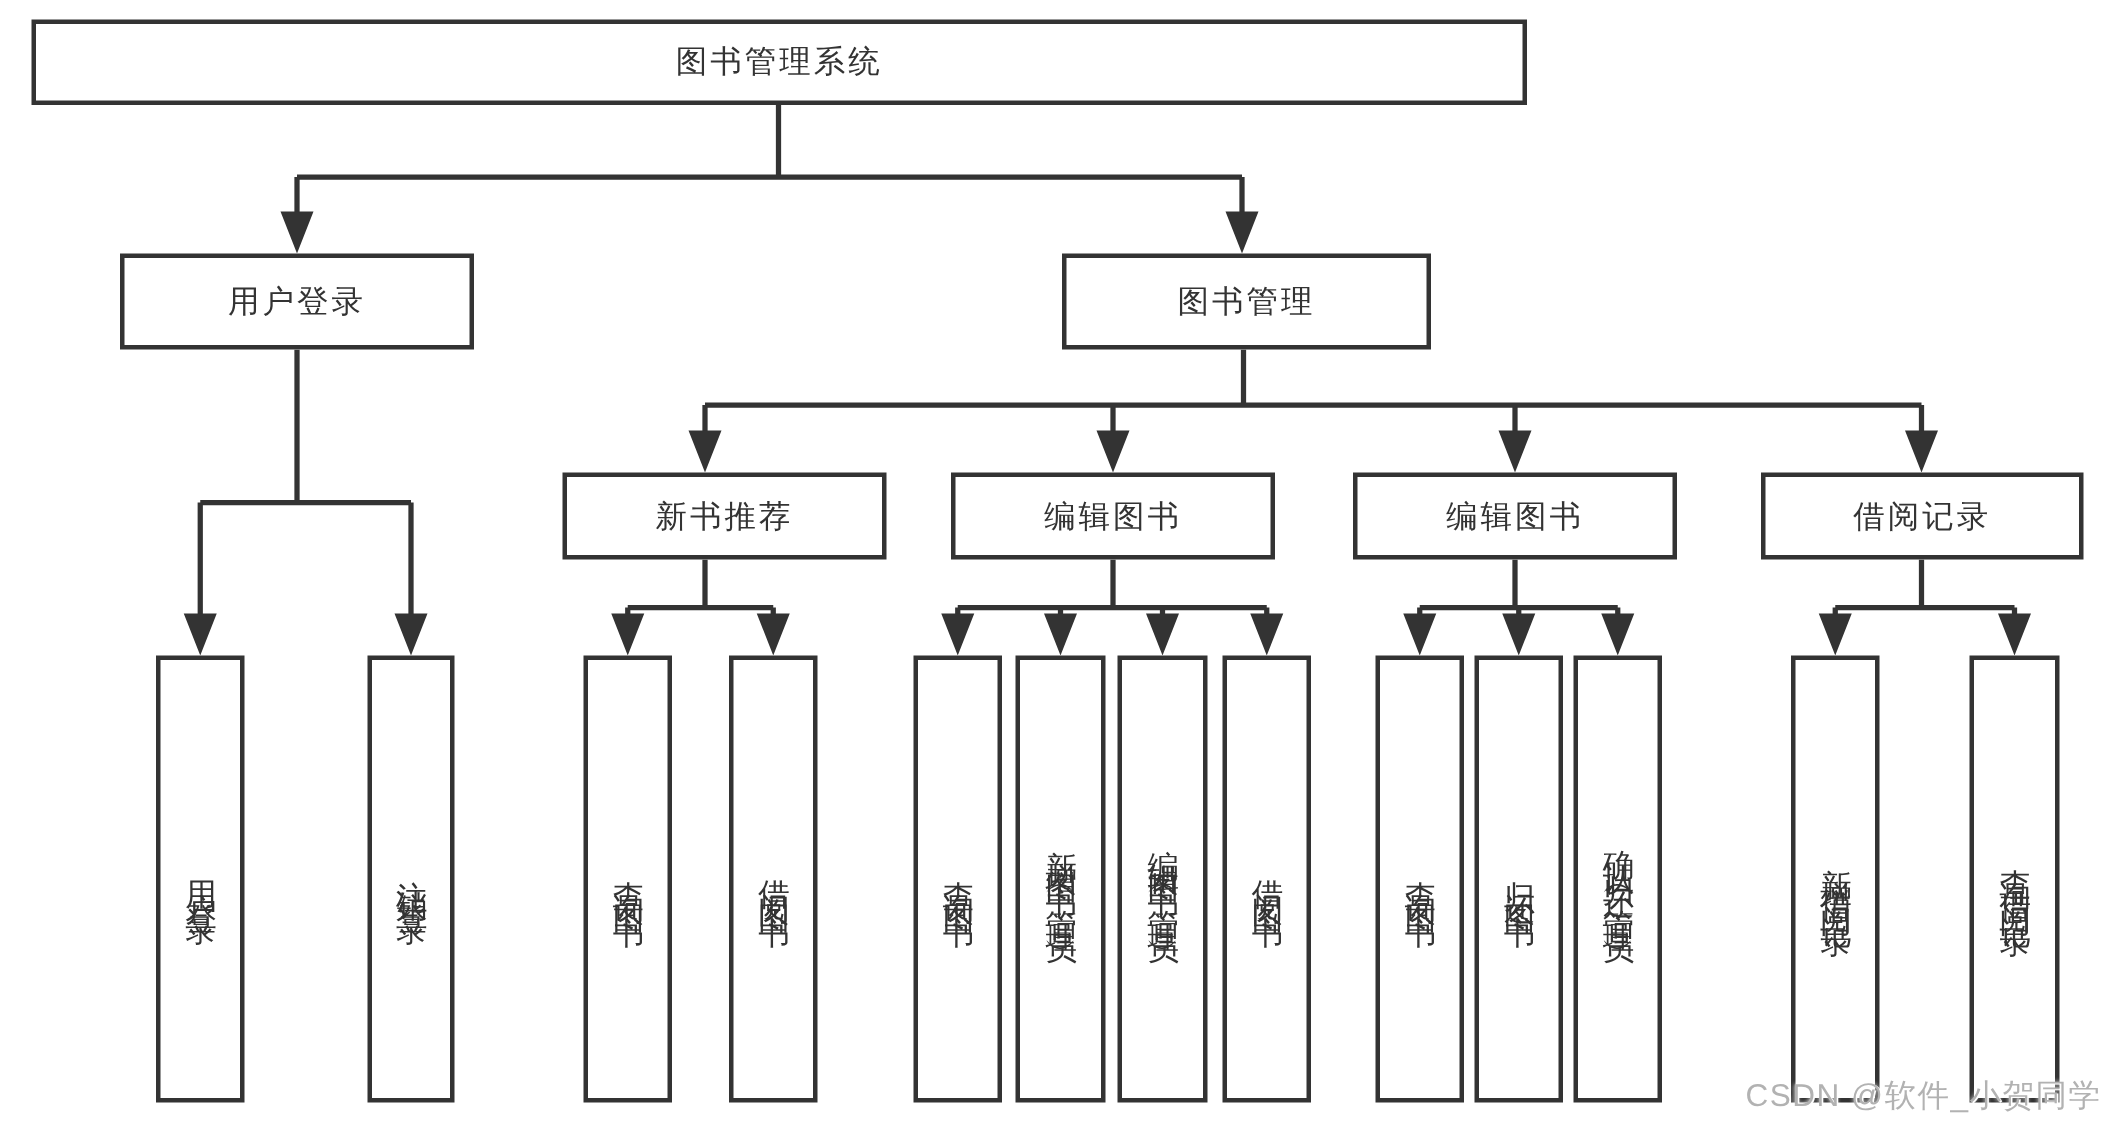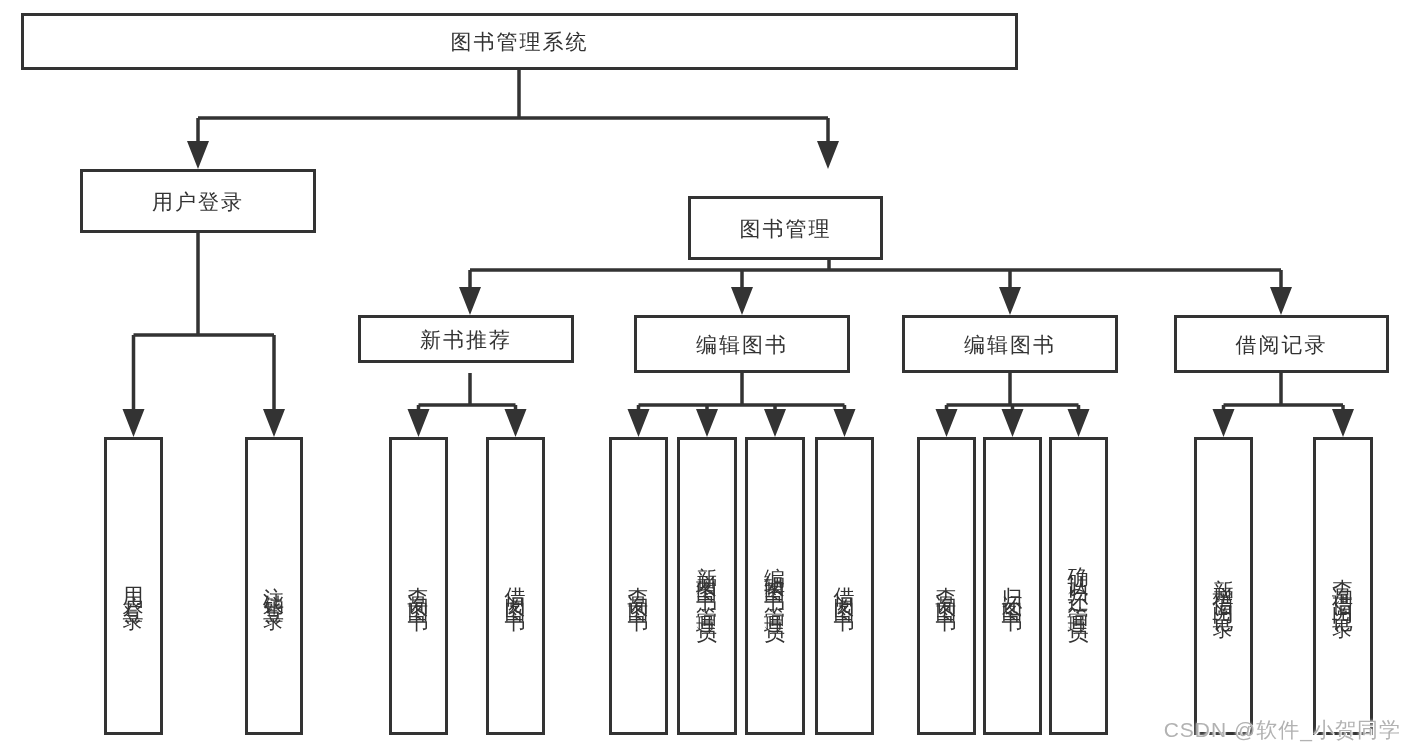--- a/index.html
+++ b/index.html
@@ -123,25 +123,25 @@
       M1332 409 h22 L1343 437 Z"></path>
   </svg>
 
   <div class="node h" style="left:21px; top:13px; width:997px; height:57px;">
     <span>图书管理系统</span>
   </div>
 
   <div class="node h" style="left:80px; top:169px; width:236px; height:64px;">
     <span>用户登录</span>
   </div>
-  <div class="node h" style="left:688px; top:169px; width:195px; height:64px;margin-top:27px;">
+  <div class="node h" style="left:708px; top:169px; width:246px; height:64px;">
     <span>图书管理</span>
   </div>
 
-  <div class="node h" style="left:358px; top:315px; width:216px; height:48px;">
+  <div class="node h" style="left:375px; top:315px; width:216px; height:58px;">
     <span>新书推荐</span>
   </div>
   <div class="node h" style="left:634px; top:315px; width:216px; height:58px;">
     <span>编辑图书</span>
   </div>
   <div class="node h" style="left:902px; top:315px; width:216px; height:58px;">
     <span>编辑图书</span>
   </div>
   <div class="node h" style="left:1174px; top:315px; width:215px; height:58px;">
     <span>借阅记录</span>

